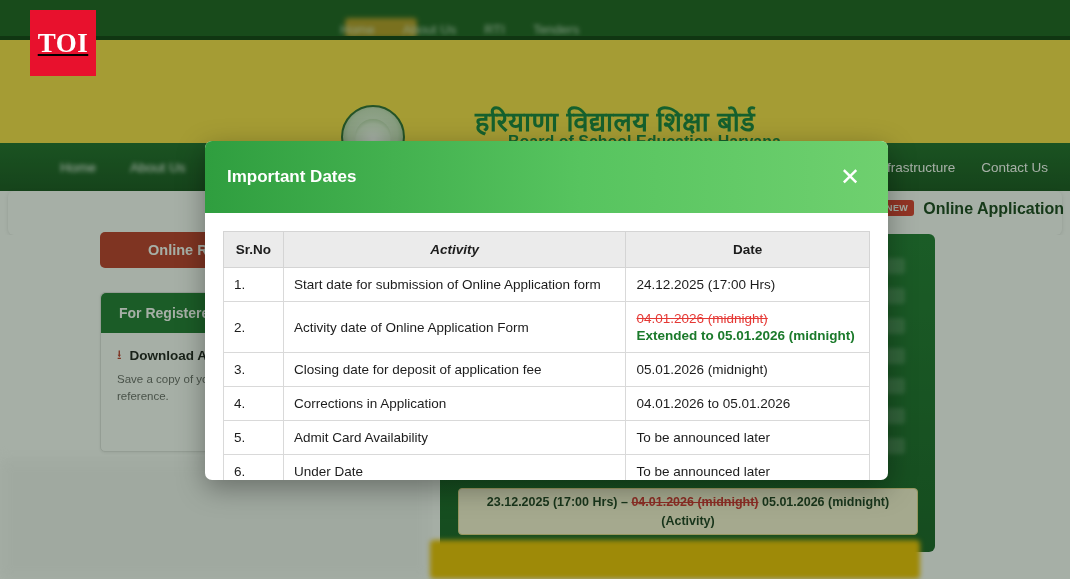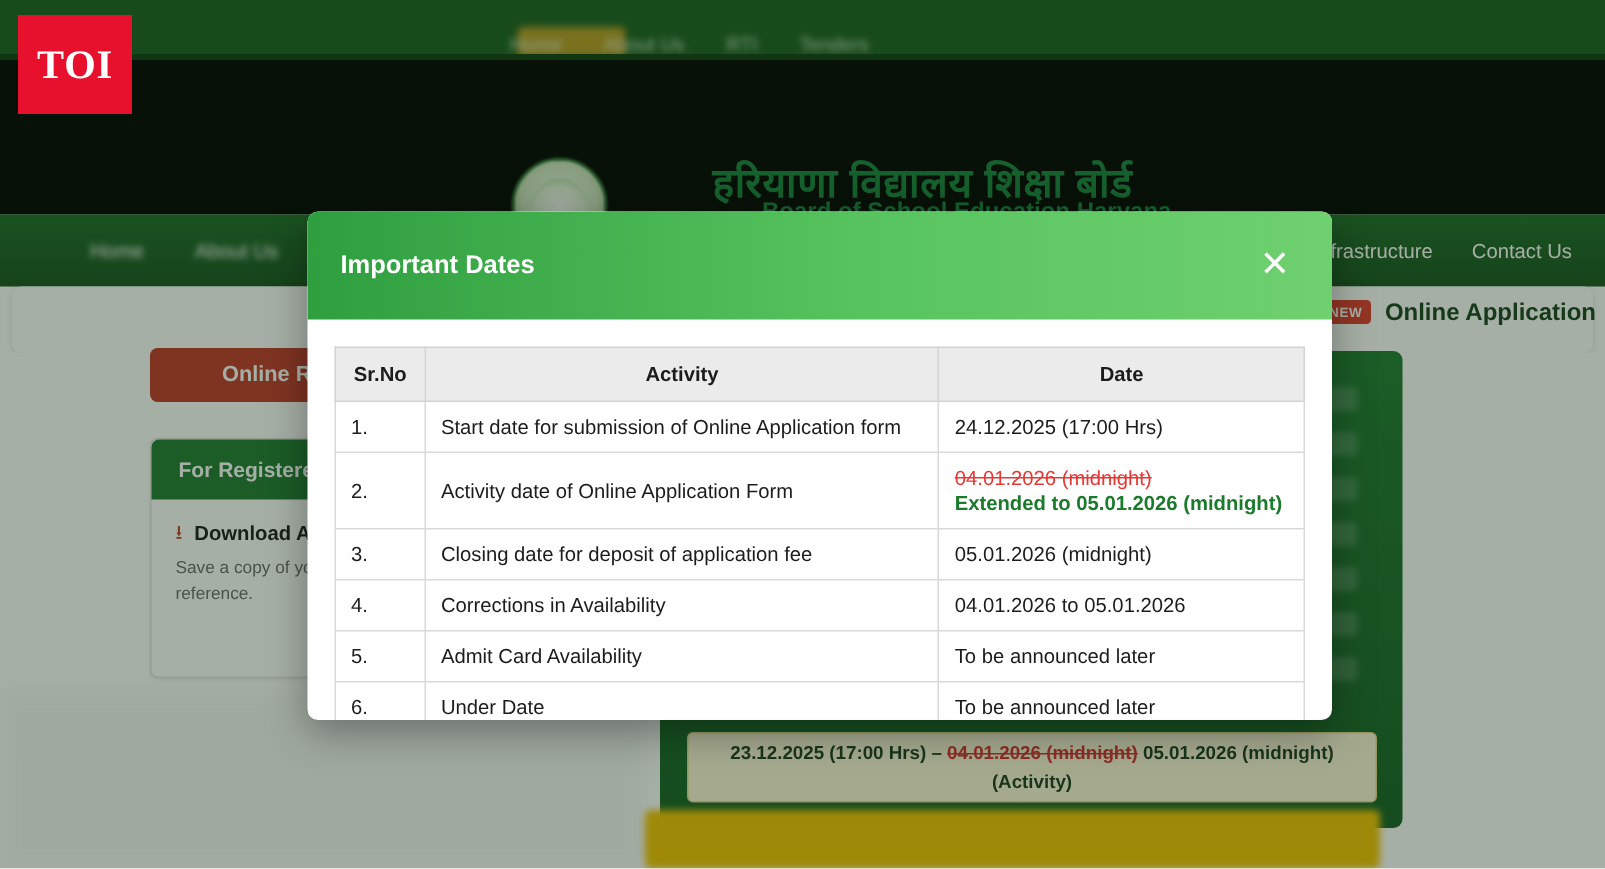--- a/index.html
+++ b/index.html
@@ -38,21 +38,21 @@
     width: 72px; height: 20px; border-radius: 4px;
     background: #c9a227; filter: blur(2.5px); opacity: .9;
   }
   .topbar-rule {
     position: absolute; top: 36px; left: 0; right: 0; height: 4px;
     background: #0d3d11;
   }
 
   .header-band {
     position: absolute; top: 40px; left: 0; right: 0; height: 103px;
-    background: #000000;
+    background: #fde047;
   }
   .emblem {
     position: absolute; top: 65px; left: 341px;
     width: 64px; height: 64px; border-radius: 50%;
     background: radial-gradient(circle at 50% 45%, #e9f3e3 0%, #cfe3c2 55%, #6f9c5a 100%);
     border: 2px solid #2e6b33;
     filter: blur(.6px);
   }
   .emblem-inner {
     position: absolute; top: 12px; left: 12px; right: 12px; bottom: 12px;
@@ -223,21 +223,21 @@
   }
   table.dates td {
     border: 1px solid #d9d9d9;
     padding: 9px 10px;
     vertical-align: middle;
   }
   td.c-sr { width: 60px; text-align: left; padding-left: 14px; }
   td.c-act { width: 345px; padding-left: 14px; }
   td.c-date { width: 245px; padding-left: 12px; }
   th.h-sr { width: 60px; }
-  th.h-act { width: 345px; }
+  th.h-act { width: 345px; font-style: italic; }
   th.h-date { width: 245px; }
   .struck { color: #e53935; text-decoration: line-through; }
   .extended { color: #1b7a2b; font-weight: bold; display: block; margin-top: 2px; }
 </style>
 </head>
 <body>
 
 <div id="page">
 
   <div class="bg-site">
@@ -348,35 +348,35 @@
               <span class="extended">Extended to 05.01.2026 (midnight)</span>
             </td>
           </tr>
           <tr>
             <td class="c-sr">3.</td>
             <td class="c-act">Closing date for deposit of application fee</td>
             <td class="c-date">05.01.2026 (midnight)</td>
           </tr>
           <tr>
             <td class="c-sr">4.</td>
-            <td class="c-act">Corrections in Availability</td>
+            <td class="c-act">Corrections in Application</td>
             <td class="c-date">04.01.2026 to 05.01.2026</td>
           </tr>
           <tr>
             <td class="c-sr">5.</td>
             <td class="c-act">Admit Card Availability</td>
             <td class="c-date">To be announced later</td>
           </tr>
           <tr>
             <td class="c-sr">6.</td>
             <td class="c-act">Under Date</td>
             <td class="c-date">To be announced later</td>
           </tr>
         </tbody>
       </table>
     </div>
   </div>
 
-  <div style="position:absolute;top:10px;left:12px;width:76px;height:66px;background:#e8112d;display:flex;align-items:center;justify-content:center;">
+  <div style="position:absolute;top:10px;left:30px;width:66px;height:66px;background:#e8112d;display:flex;align-items:center;justify-content:center;text-decoration:underline;">
     <span style="color:#fff;font-family:'Liberation Serif',serif;font-weight:bold;font-size:27px;letter-spacing:.5px;">TOI</span>
   </div>
 
 </div>
 
 </body></html>

